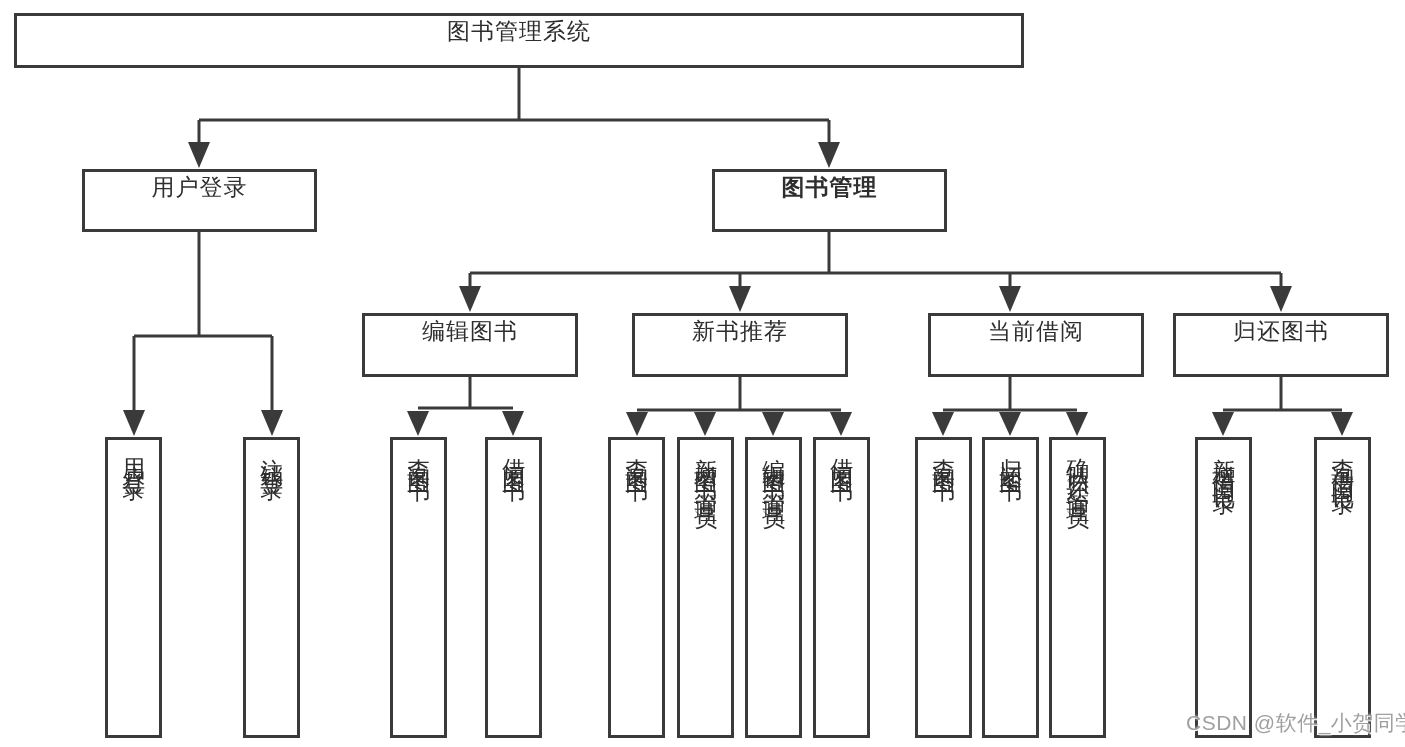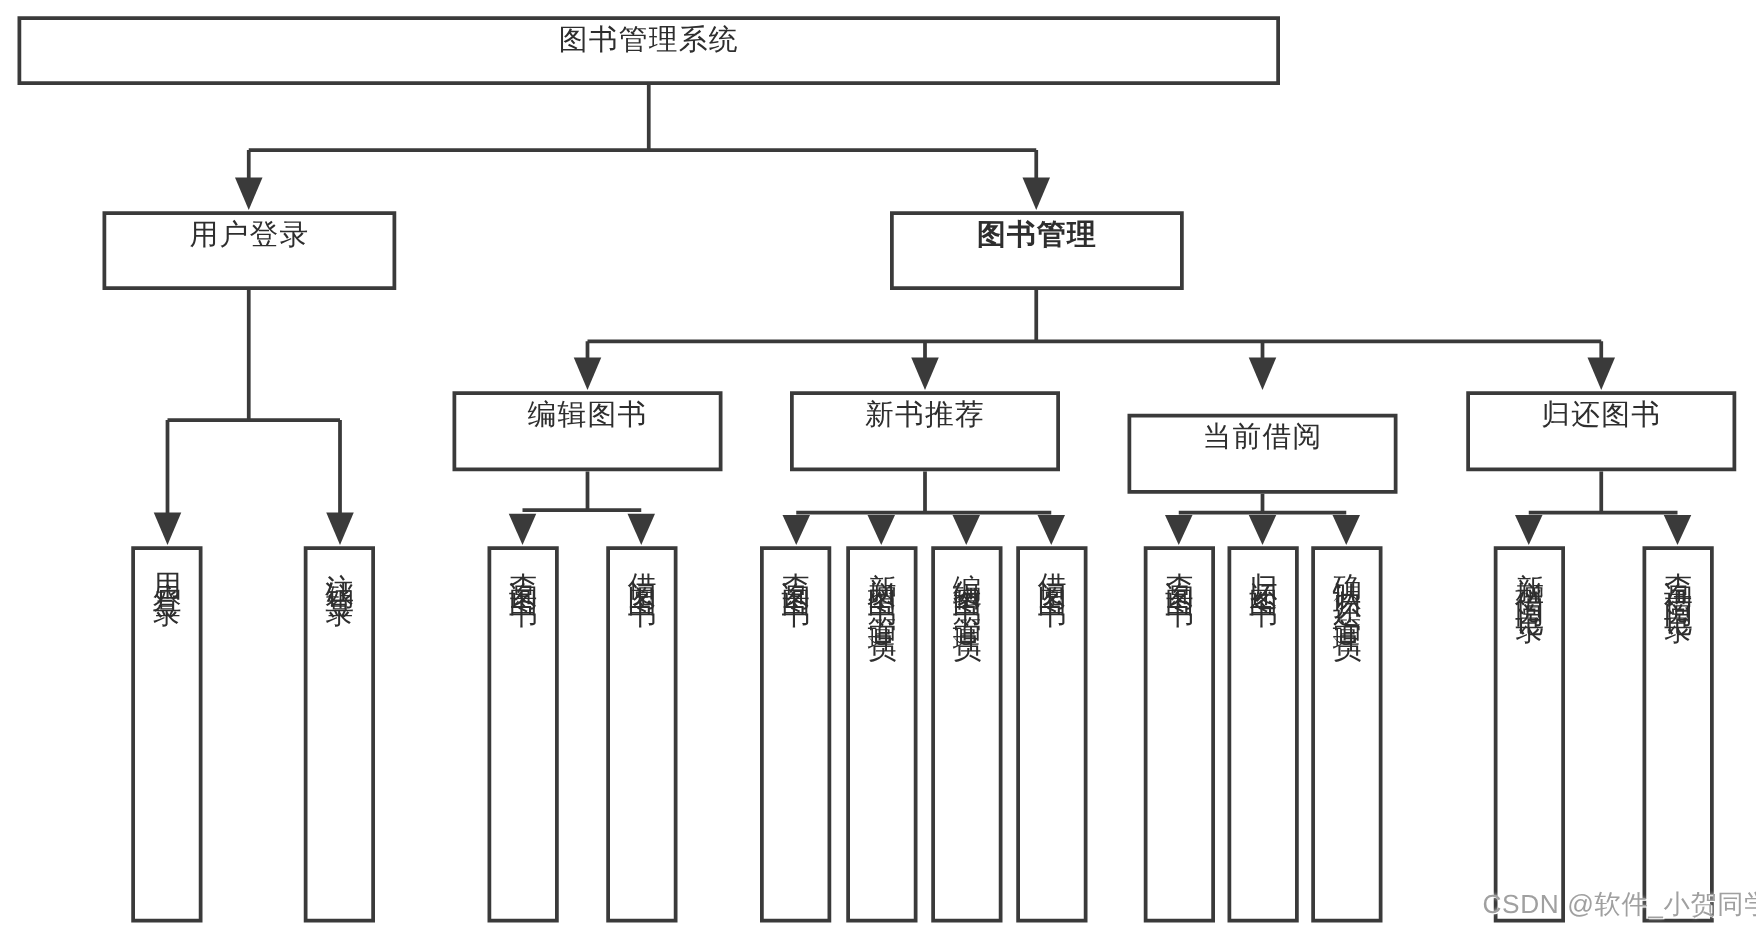--- a/index.html
+++ b/index.html
@@ -32,21 +32,21 @@
     font-size: 23px;
     letter-spacing: 1px;
     color: #2e2e2e;
   }
   .root  { left: 14px;  top: 13px;  width: 1010px; height: 55px; }
   .l2a   { left: 82px;  top: 169px; width: 235px;  height: 63px; }
   .l2b   { left: 712px; top: 169px; width: 235px;  height: 63px; font-weight: bold; }
   .l3    { top: 313px; width: 216px; height: 64px; }
   .l3a   { left: 362px; }
   .l3b   { left: 632px; }
-  .l3c   { left: 902px; margin-top: 18px; }
+  .l3c   { left: 928px; }
   .l3d   { left: 1173px; }
   .leaf  {
     top: 437px;
     width: 57px;
     height: 301px;
   }
   .vtext {
     writing-mode: vertical-rl;
     text-orientation: mixed;
     font-size: 23px;

